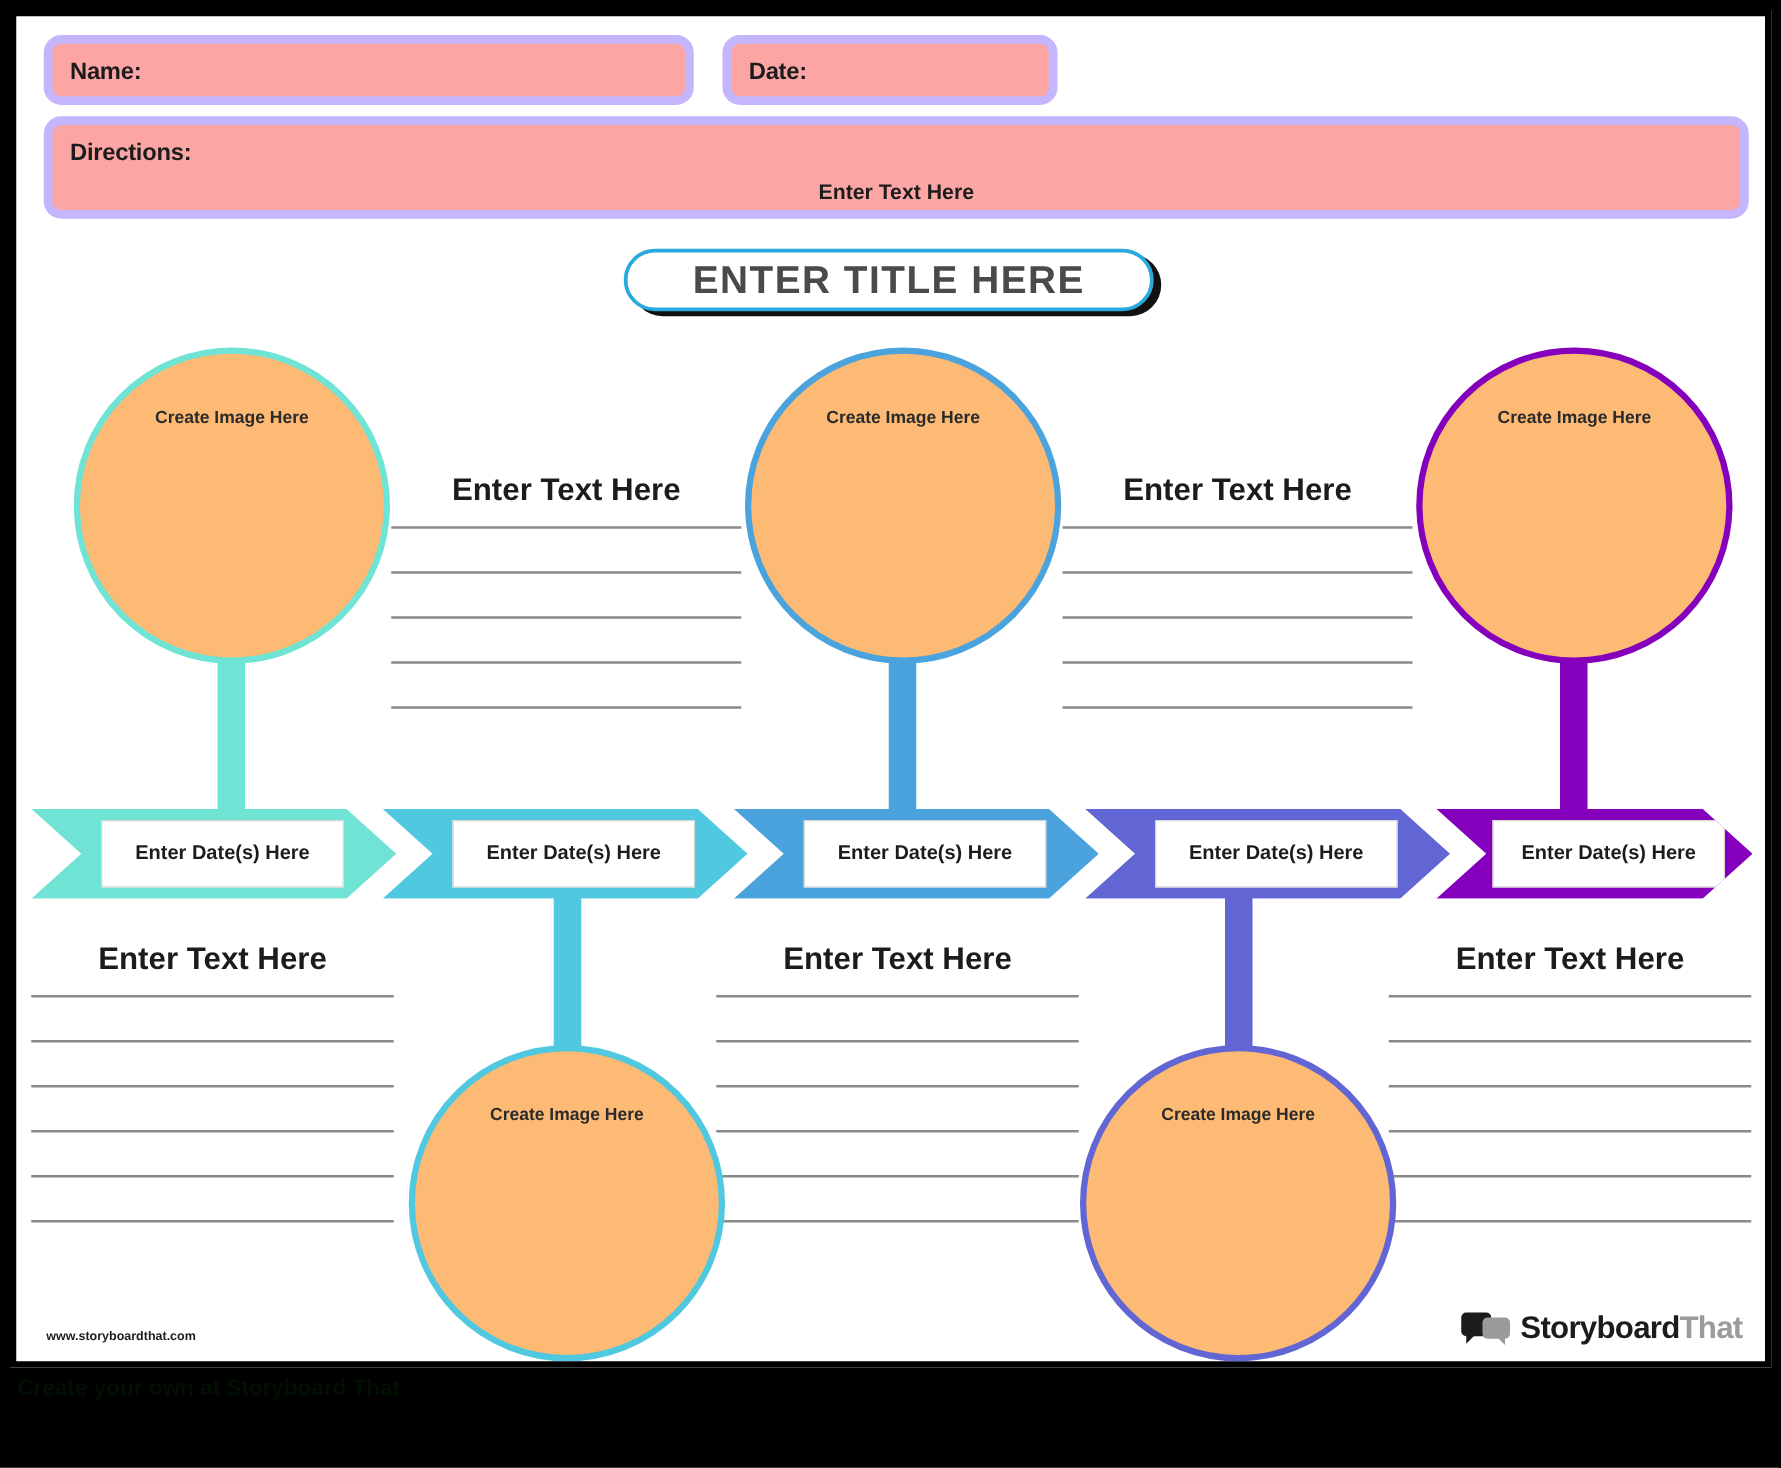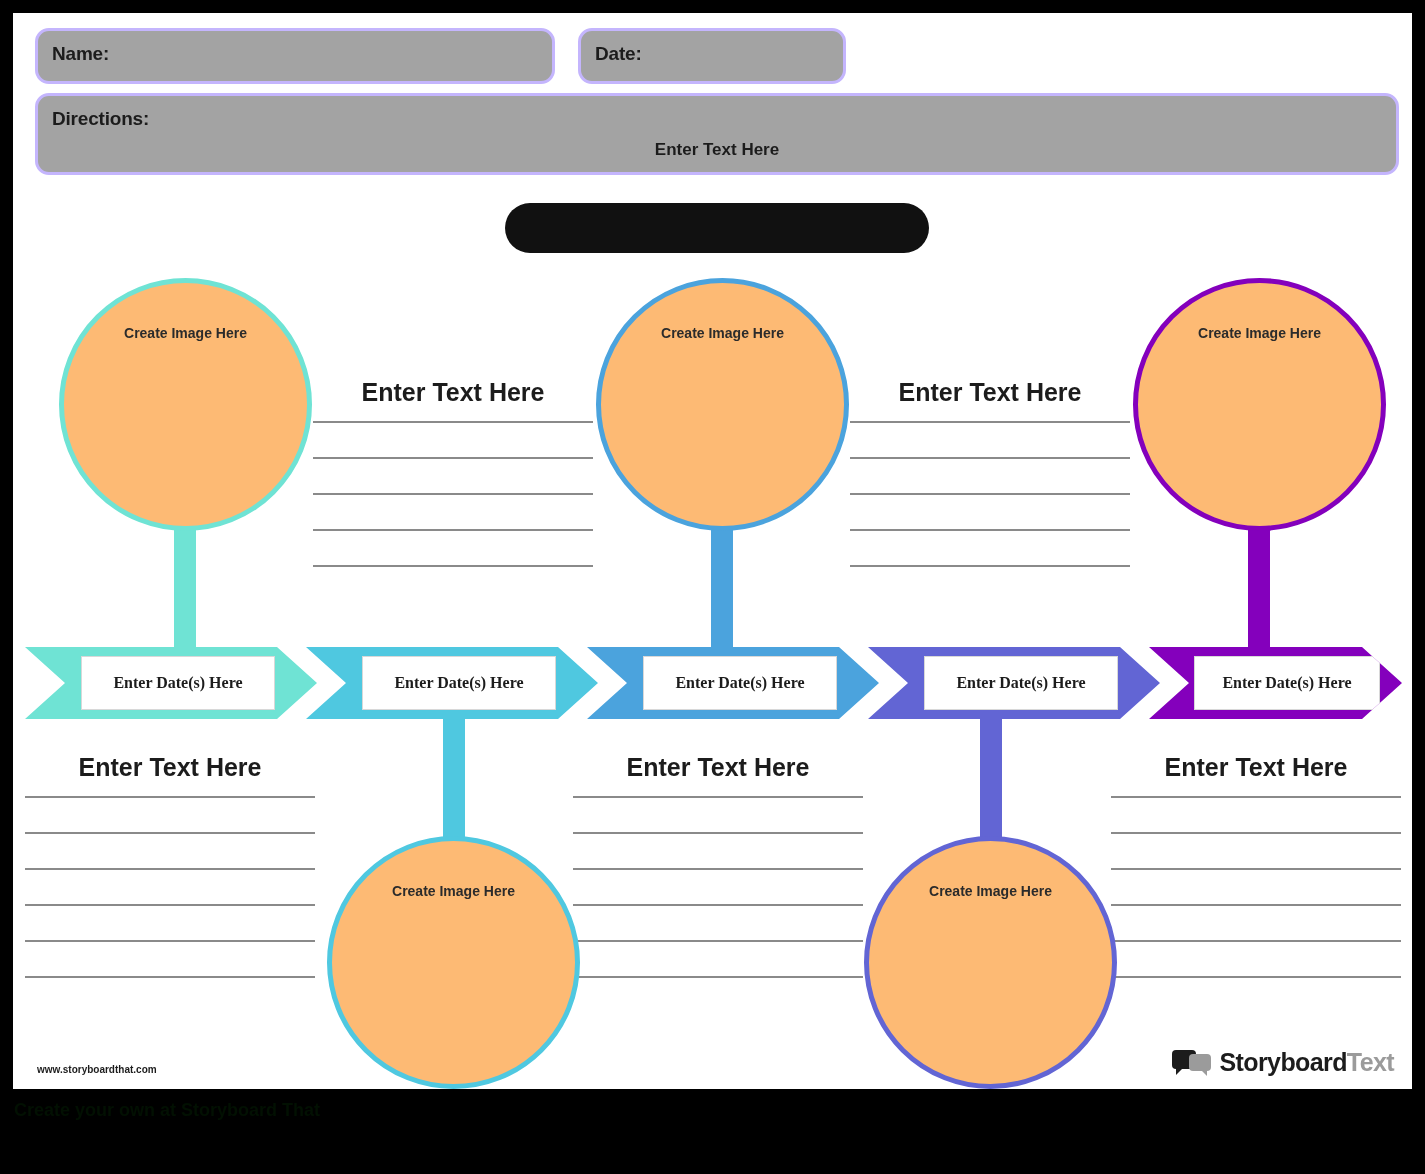--- a/index.html
+++ b/index.html
@@ -24,23 +24,23 @@
     height: 1086px;
     background: #ffffff;
     border: 5px solid #000000;
     box-sizing: border-box;
     overflow: hidden;
   }
 
   
   .hdr-box {
     position: absolute;
-    border: 3px solid #c4b5fd;
+    border: 7px solid #c4b5fd;
     border-radius: 14px;
-    background: #a3a3a3;
+    background: #fca5a5;
     box-sizing: border-box;
   }
   .hdr-label {
     position: absolute;
     left: 14px;
     top: 12px;
     font-size: 19px;
     font-weight: 700;
     color: #1c1c1c;
     letter-spacing: -0.2px;
@@ -123,21 +123,20 @@
     left: 12px;
     top: 634px;
     width: 1377px;
     height: 72px;
     z-index: 2;
   }
   .arrow {
     position: absolute;
     top: 0;
     height: 72px;
-    font-family: Liberation Serif, serif;
   }
   .arrow .datebox {
     position: absolute;
     top: 9px;
     height: 54px;
     background: #ffffff;
     border: 1px solid #d8d8d8;
     box-sizing: border-box;
     display: flex;
     align-items: center;
@@ -227,20 +226,23 @@
   </div>
   <div class="hdr-box" id="box-date">
     <div class="hdr-label">Date:</div>
   </div>
   <div class="hdr-box" id="box-dir">
     <div class="hdr-label">Directions:</div>
     <div id="dir-placeholder">Enter Text Here</div>
   </div>
 
   <div id="title-shadow"></div>
+  <div id="title-banner">
+    <span id="title-text">ENTER TITLE HERE</span>
+  </div>
 
   <div class="stem" style="left:161px; top:490px; height:150px; background:#6fe3d4;"></div>
   <div class="stem" style="left:698px; top:490px; height:150px; background:#4ba3dd;"></div>
   <div class="stem" style="left:1235px; top:490px; height:150px; background:#8400bc;"></div>
   <div class="stem" style="left:430px; top:700px; height:140px; background:#4fc8e0;"></div>
   <div class="stem" style="left:967px; top:700px; height:140px; background:#6265d4;"></div>
 
   <div class="node-circle" style="left:46px; top:265px; width:253px; height:253px; border:5px solid #6fe3d4;">
     <div class="cap">Create Image Here</div>
   </div>
@@ -345,19 +347,19 @@
     <div class="rule"></div>
   </div>
 
   <div id="site-url">www.storyboardthat.com</div>
   <div id="logo">
     <span class="bubbles">
       <span class="bub-back"></span>
       <span class="bub-front"></span>
     </span>
     <span class="wordmark">
-      <span class="w1">Storyboard</span><span class="w2">Text</span>
+      <span class="w1">Storyboard</span><span class="w2">That</span>
     </span>
   </div>
 
 </div>
 
 <div id="bottom-caption">Create your own at Storyboard That</div>
 
 </body></html>

